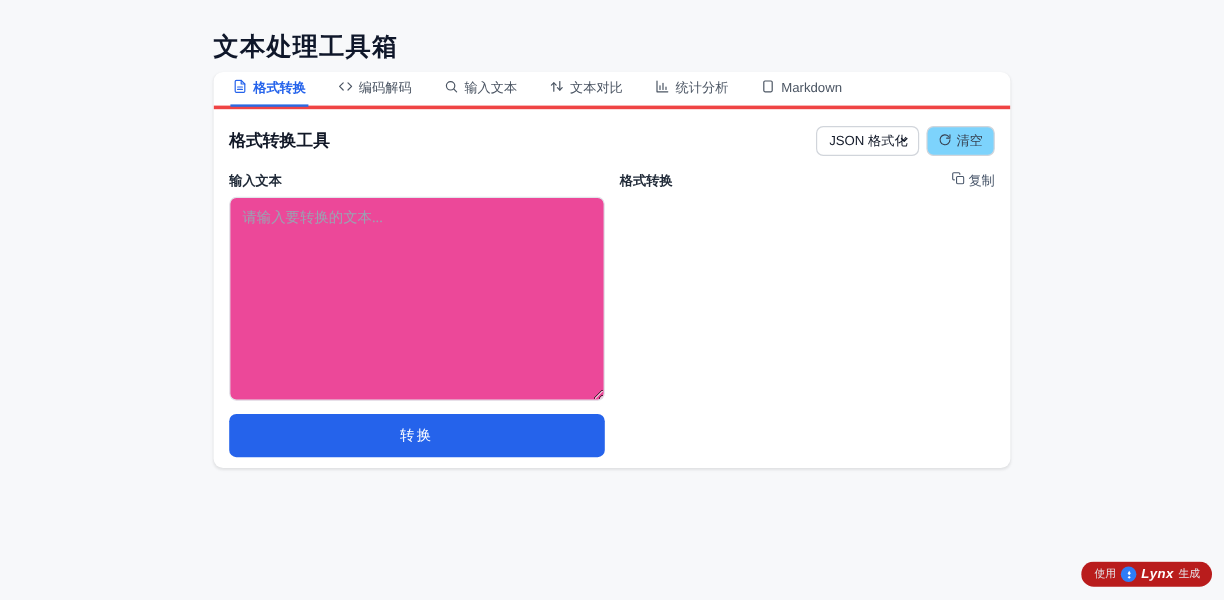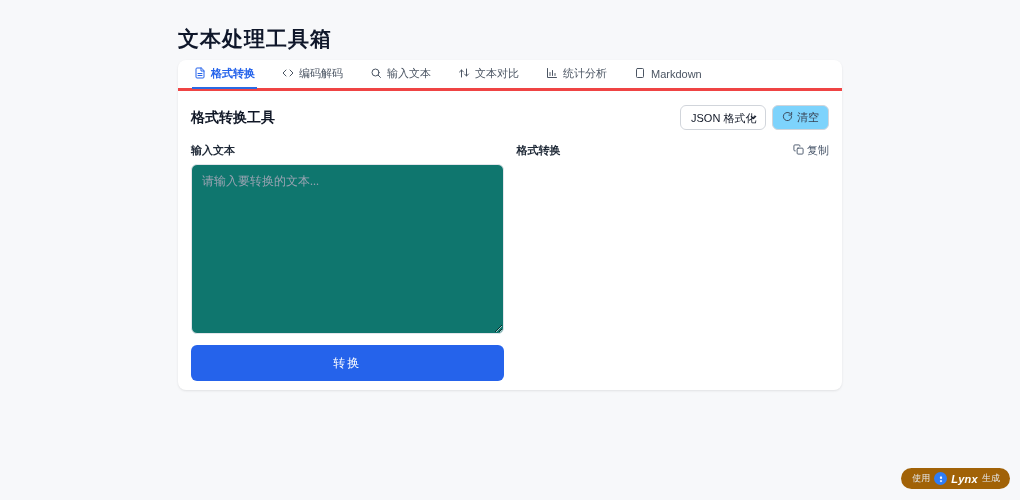--- a/index.html
+++ b/index.html
@@ -60,33 +60,33 @@
     display:flex; align-items:center; gap:3px;
     font-size:11px; font-family:inherit; color:#475569;
     background:none; border:none; padding:0; cursor:pointer;
   }
   .copy-btn svg { width:11px; height:11px; }
 
   textarea {
     width:100%; height:170px; display:block;
     border:1px solid #e2e5ea; border-radius:6px;
     padding:8px 10px; font-size:12px; font-family:Liberation Serif, serif; color:#111827;
-    background:#0f766e; outline:none;
+    background:#ec4899; outline:none;
   }
   textarea::placeholder { color:#9aa3b2; }
 
   .convert-btn {
     margin-top:11px; width:100%; height:36px;
     background:#2563eb; color:#fff; border:none; border-radius:6px;
     font-size:12px; font-family:inherit; cursor:pointer; letter-spacing:2px;
   }
 
   .badge {
     position:fixed; right:10px; bottom:11px;
-    background:#a16207; border-radius:999px;
+    background:#b91c1c; border-radius:999px;
     display:flex; align-items:center; gap:4px;
     padding:4px 10px 4px 11px; color:#fff; cursor:pointer;
   }
   .badge .small { font-size:9px; color:#e5e7eb; }
   .badge .brand { font-size:11px; font-weight:bold; color:#fff; letter-spacing:.3px;font-style:italic; }
   .logo-circle {
     width:13px; height:13px; border-radius:50%; background:#2f7df6;
     display:inline-flex; align-items:center; justify-content:center; flex:none;
   }
   .logo-circle svg { width:8px; height:8px; }

